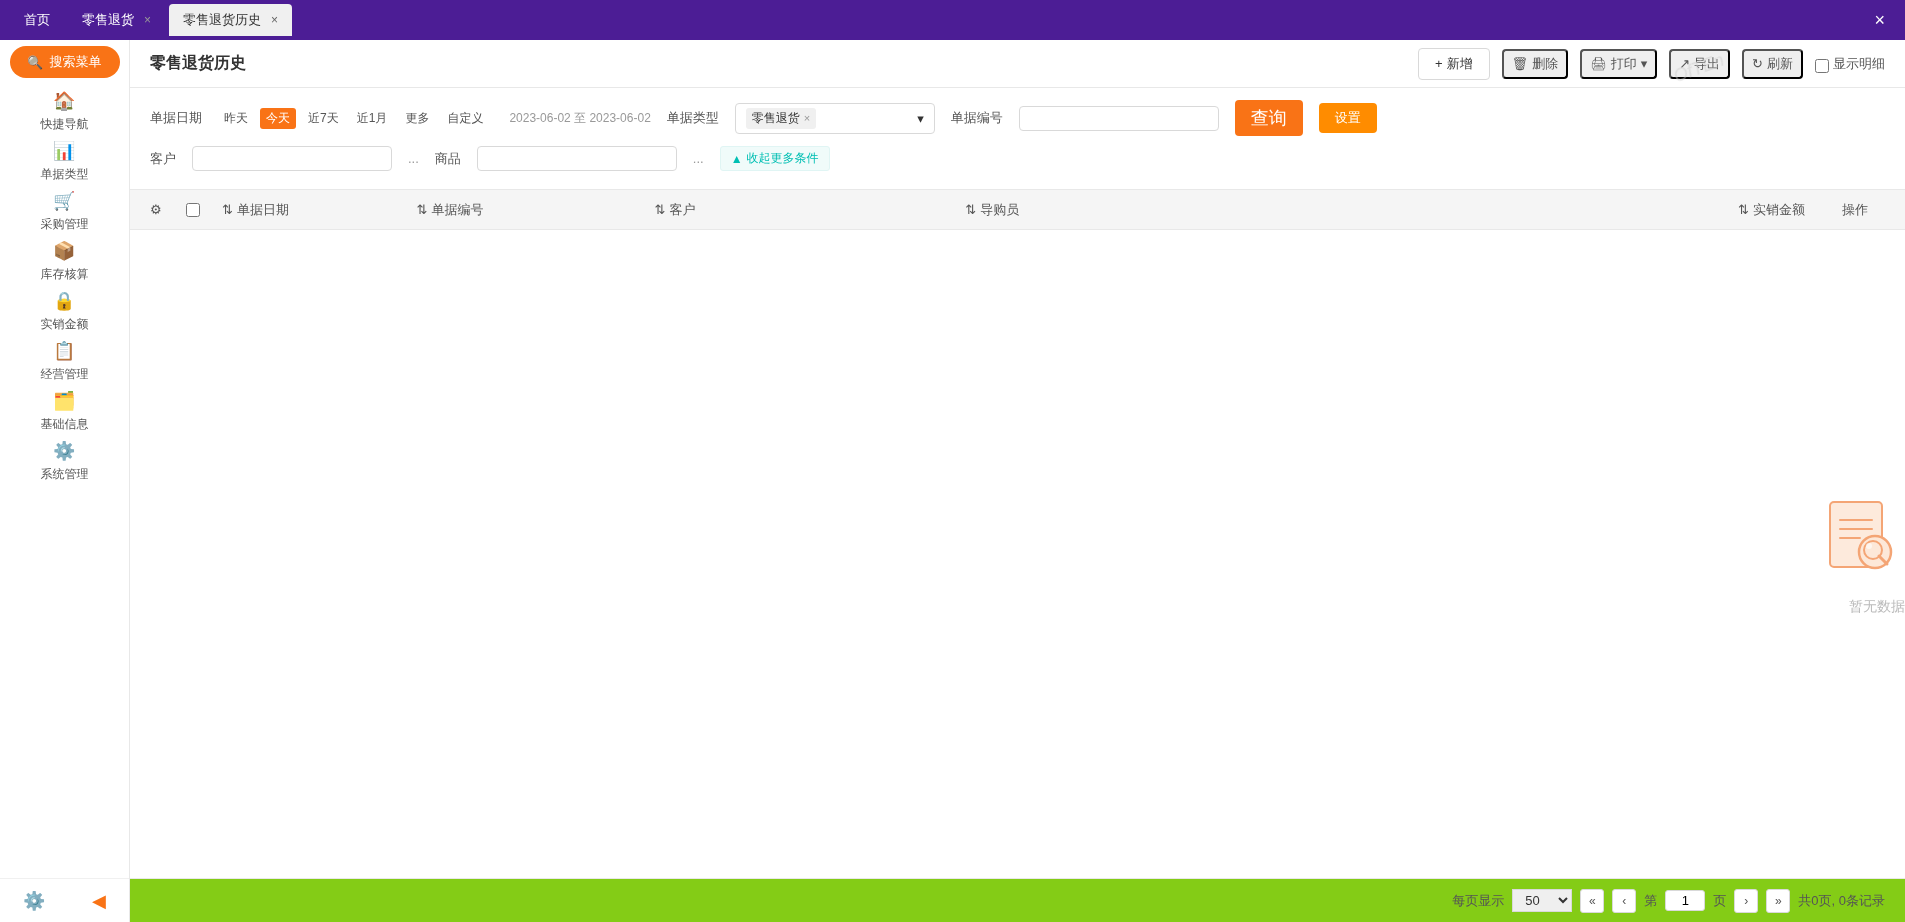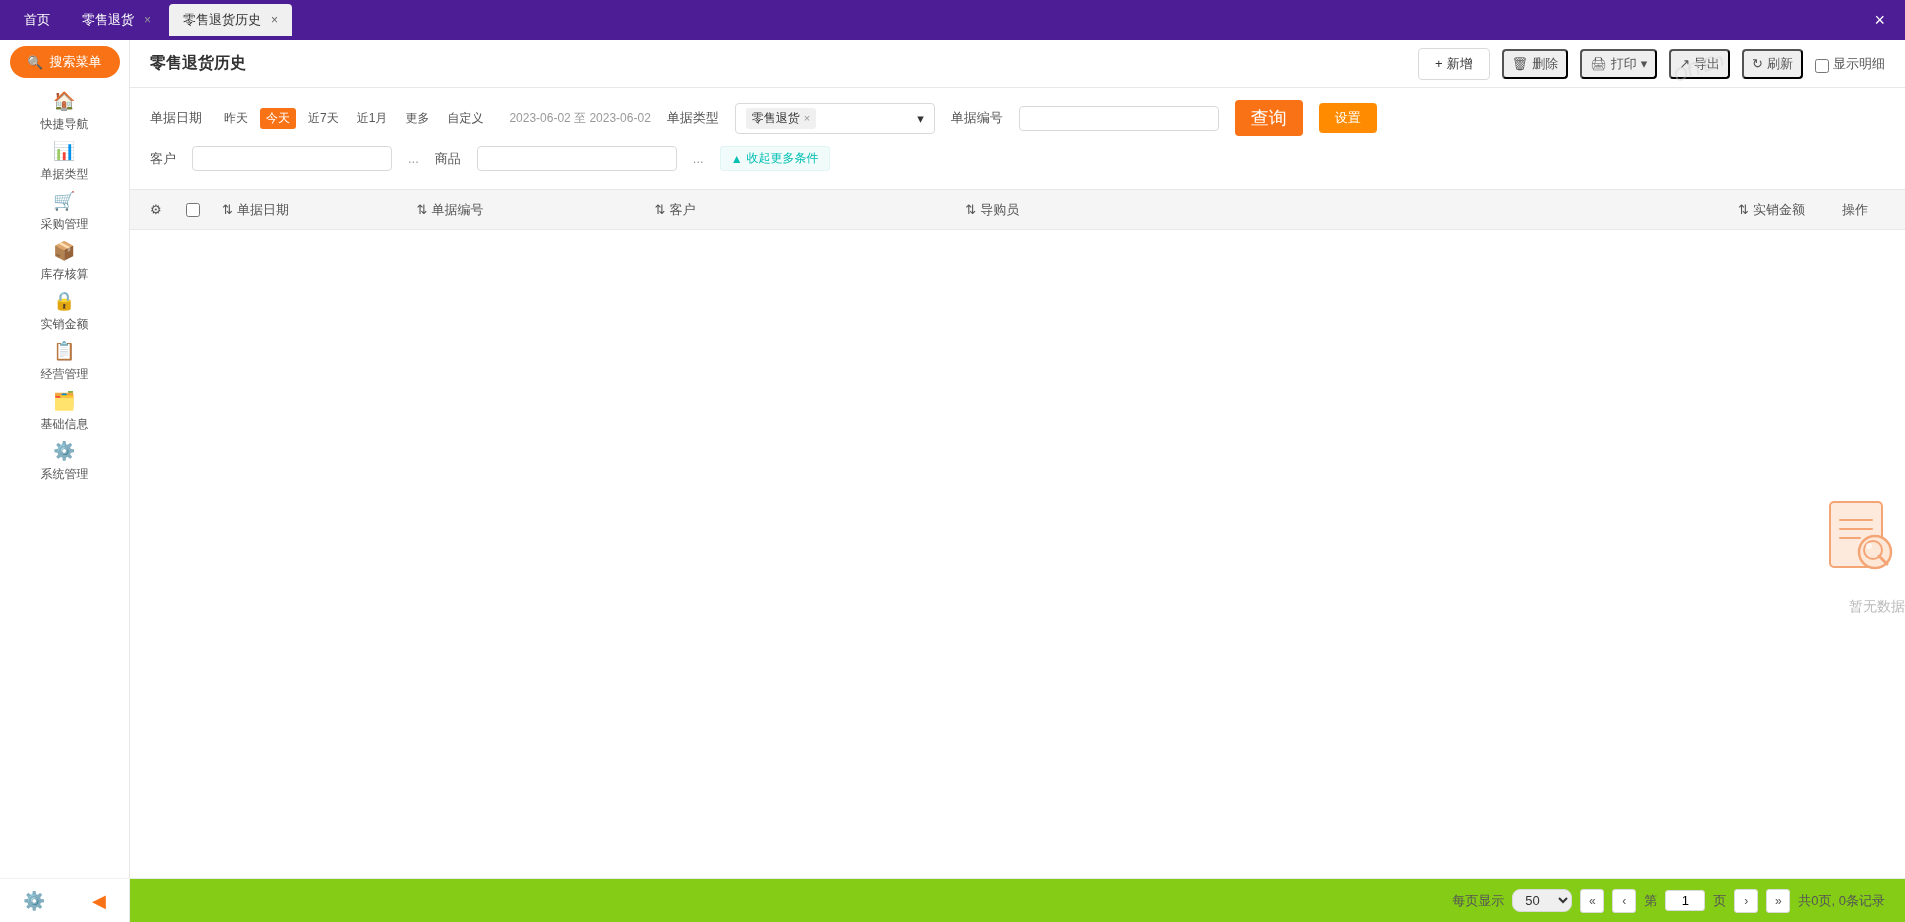--- a/index.html
+++ b/index.html
@@ -323,21 +323,21 @@
       display: flex;
       align-items: center;
       justify-content: flex-end;
       padding: 0 20px;
       gap: 8px;
       font-size: 13px;
       color: #555;
     }
     .page-size-select {
       border: 1px solid #d9d9d9;
-      border-radius: 8px;
+      border-radius: 0;
       padding: 2px 8px;
       font-size: 13px;
       color: #333;
       cursor: pointer;
     }
     .page-nav-btn {
       width: 24px;
       height: 24px;
       display: flex;
       align-items: center;

